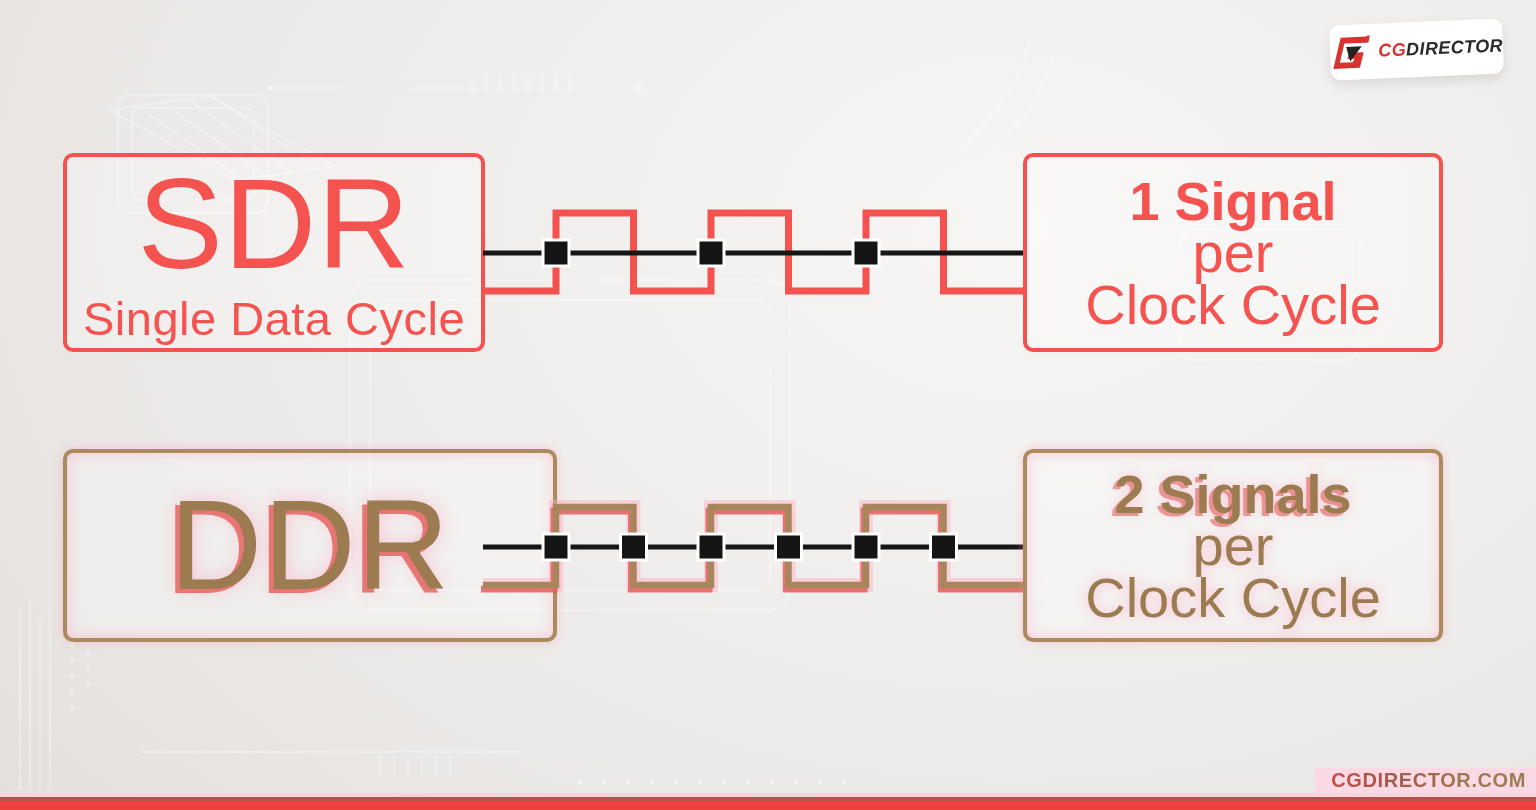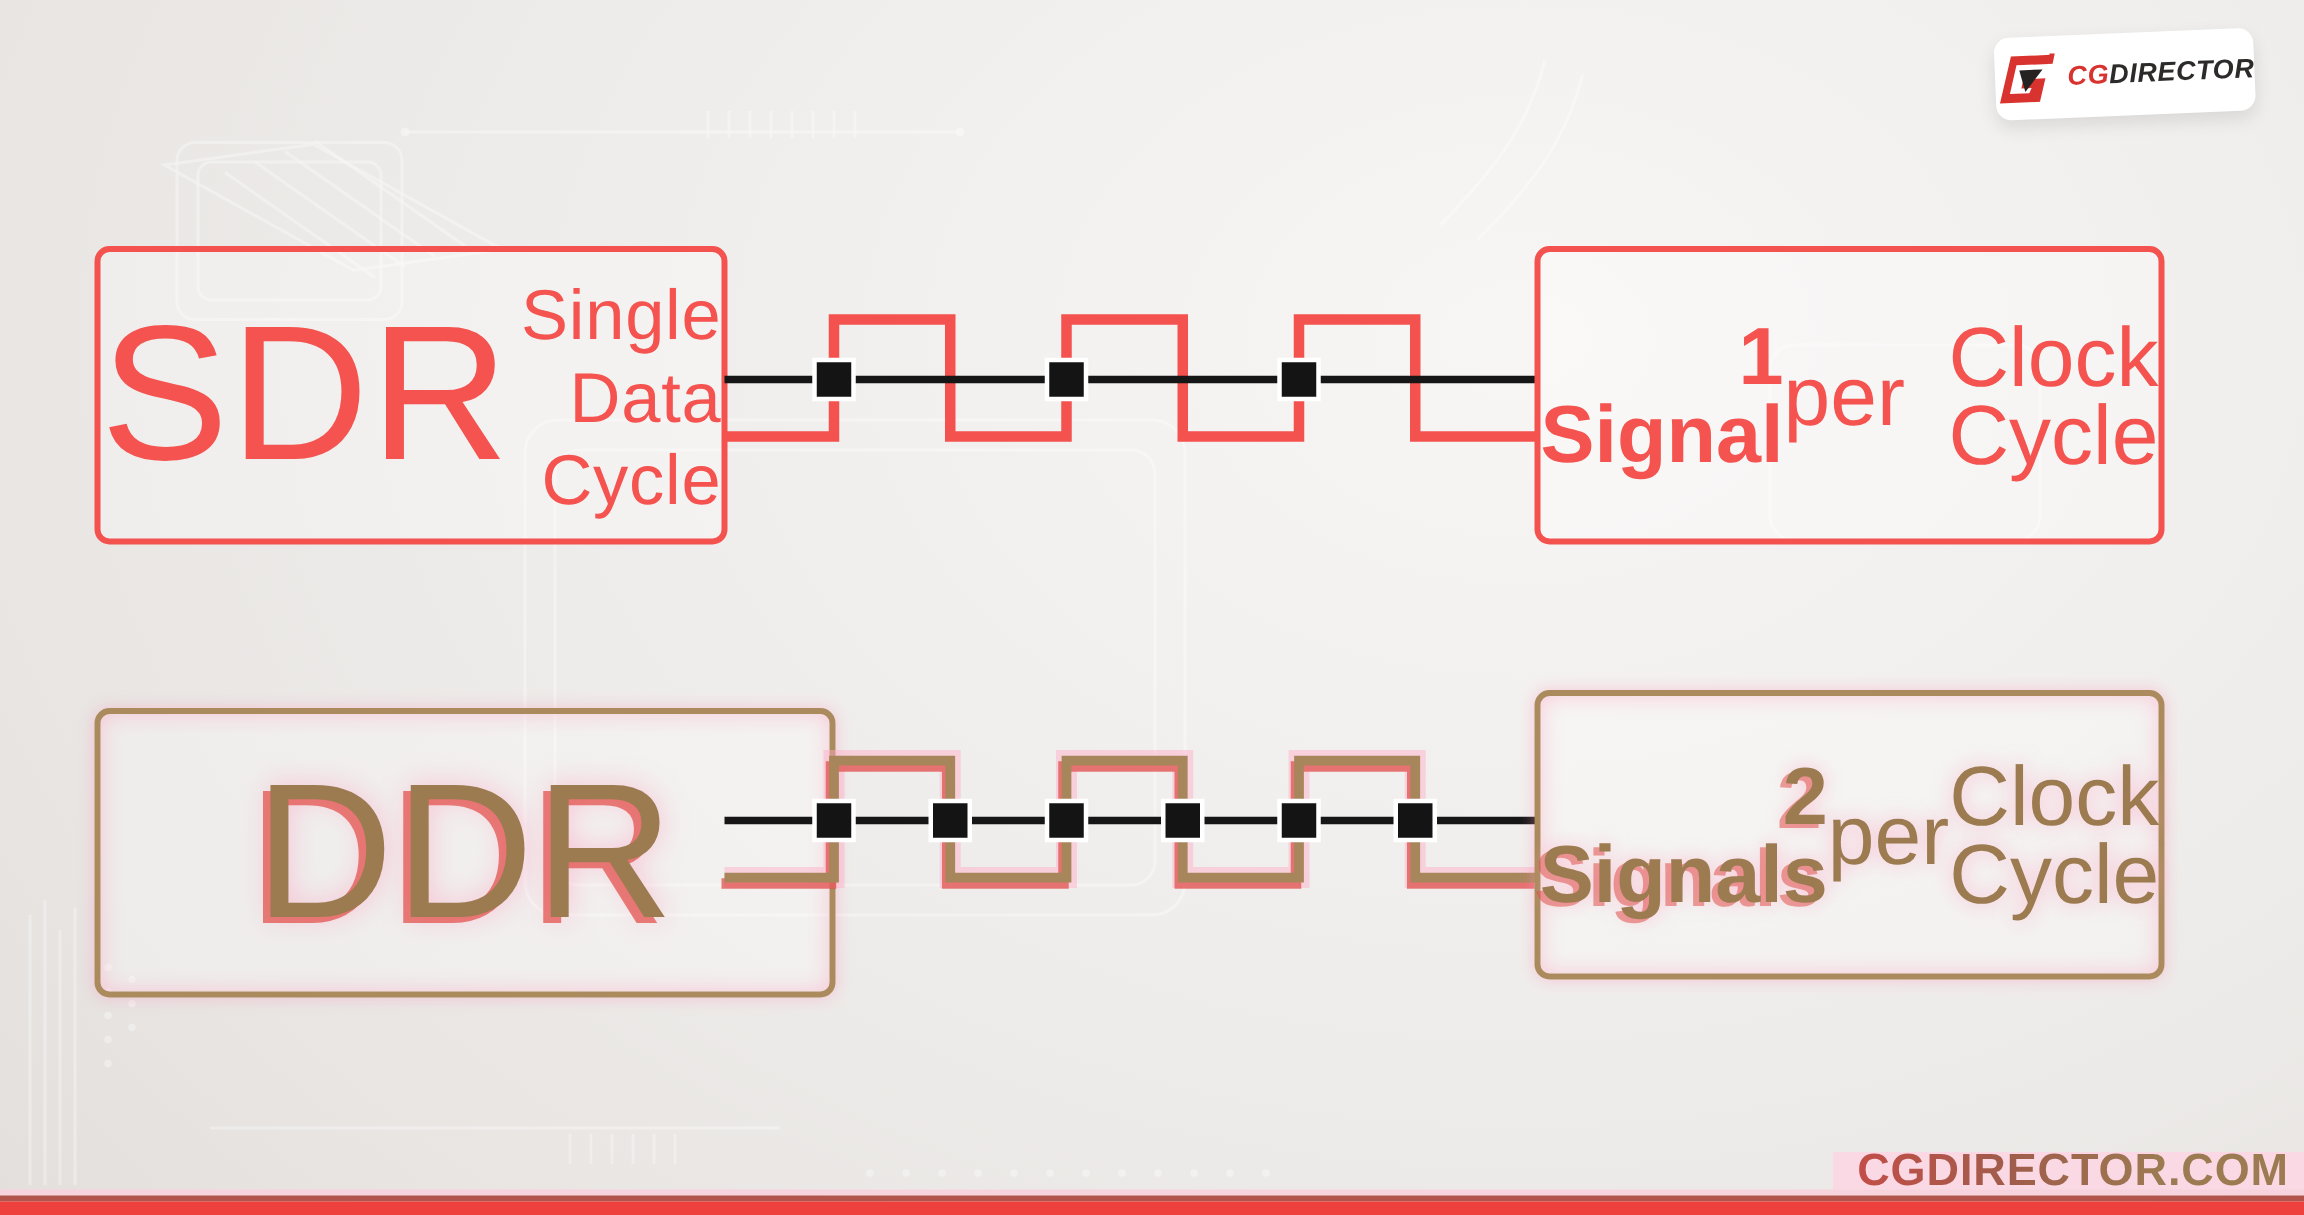--- a/index.html
+++ b/index.html
@@ -19,23 +19,23 @@
     position:absolute;left:1330px;top:22px;width:173px;height:55px;
     background:#ffffff;border-radius:10px;transform:rotate(-2.4deg);
     box-shadow:0 5px 12px rgba(0,0,0,.10);
     display:flex;align-items:center;justify-content:center;gap:7px;
   }
   .logo-text{font-style:italic;font-weight:900;font-size:18px;letter-spacing:.4px;white-space:nowrap;}
   .logo-text .cg{color:#d8332f;}
   .logo-text .director{color:#2d2a2a;}
 
   
-  .box{position:absolute;border-radius:10px;display:flex;
+  .box{position:absolute;border-radius:10px;display:flex;flex-direction:column;
        align-items:center;justify-content:center;text-align:right;
-       background:rgba(255,255,255,.30);box-sizing:border-box;margin-top:11px;}
+       background:rgba(255,255,255,.30);box-sizing:border-box;}
   .abbr{font-size:128px;font-weight:300;line-height:1.02;letter-spacing:1px;}
   .full-name{font-size:47px;font-weight:400;letter-spacing:.5px;margin-top:2px;}
   .sig-line{font-size:56px;line-height:52px;}
   .sig-line.bold{font-weight:700;font-size:54px;}
 
   
   .sdr.box{border:4px solid #f4524e;}
   .sdr-text{color:#f4534f;}
 
   
@@ -46,21 +46,21 @@
   .ddr-text{color:#9c7b50;text-shadow:0 0 13px rgba(255,158,190,.65);}
   .ddr-abbr{color:#9c7b50;text-shadow:-5px 4px 0 rgba(226,77,72,.72), 0 0 18px rgba(255,150,185,.55);}
   .ddr-bold{color:#9c7b50;text-shadow:-4px 3px 0 rgba(224,82,77,.55), 0 0 12px rgba(255,160,190,.6);}
 
   .wave{position:absolute;left:483px;width:542px;height:110px;overflow:visible;}
 
   
   .site-tag{
     position:absolute;right:0;bottom:17px;height:25px;line-height:25px;
     background:#fbd9e4;padding:0 10px 0 16px;
-    font-size:30px;font-weight:700;letter-spacing:.6px;
+    font-size:20px;font-weight:700;letter-spacing:.6px;
     color:#a9553f;
     background-image:linear-gradient(90deg,#fbd9e4,#fbd9e4); 
   }
   .site-tag span{
     background-image:linear-gradient(90deg,#c24e48 0%,#a05c4b 35%,#9c7a52 70%,#9c7a52 100%);
     -webkit-background-clip:text;background-clip:text;
     -webkit-text-fill-color:transparent;
   }
   .footer-bars{position:absolute;left:0;right:0;bottom:0;height:17px;}
   .bar{position:absolute;left:0;right:0;}
@@ -151,21 +151,21 @@
       <rect x="215" y="42" width="26" height="26" fill="#141414" stroke="#ffffff" stroke-width="3"></rect>
       <rect x="370" y="42" width="26" height="26" fill="#141414" stroke="#ffffff" stroke-width="3"></rect>
     </svg>
 
   <div class="box sdr" style="left:1023px;top:153px;width:420px;height:199px;">
     <div class="sig-line bold sdr-text">1 Signal</div>
     <div class="sig-line sdr-text">per</div>
     <div class="sig-line sdr-text">Clock Cycle</div>
   </div>
 
-  <div class="box ddr" style="left:63px;top:461px;width:494px;height:193px;">
+  <div class="box ddr" style="left:63px;top:449px;width:494px;height:193px;">
     <div class="abbr ddr-abbr">DDR</div>
   </div>
 
   <svg class="wave" style="top:492px;" viewBox="0 0 542 110">
       <path d="M0,93 H73 V15 H150.5 V93 H228 V15 H305.5 V93 H383 V15 H460.5 V93 H542" fill="none" stroke="#ffaac6" stroke-width="14" opacity="0.45"></path>
       <path d="M0,93 H73 V15 H150.5 V93 H228 V15 H305.5 V93 H383 V15 H460.5 V93 H542" fill="none" stroke="#e0524d" stroke-width="7" opacity="0.75" transform="translate(-2,4)"></path>
       <path d="M0,93 H73 V15 H150.5 V93 H228 V15 H305.5 V93 H383 V15 H460.5 V93 H542" fill="none" stroke="#a8865c" stroke-width="6.5"></path>
       <line x1="0" y1="55" x2="542" y2="55" stroke="#161616" stroke-width="5"></line>
       <rect x="60" y="42" width="26" height="26" fill="#141414" stroke="#ffffff" stroke-width="3"></rect>
       <rect x="137.5" y="42" width="26" height="26" fill="#141414" stroke="#ffffff" stroke-width="3"></rect>

